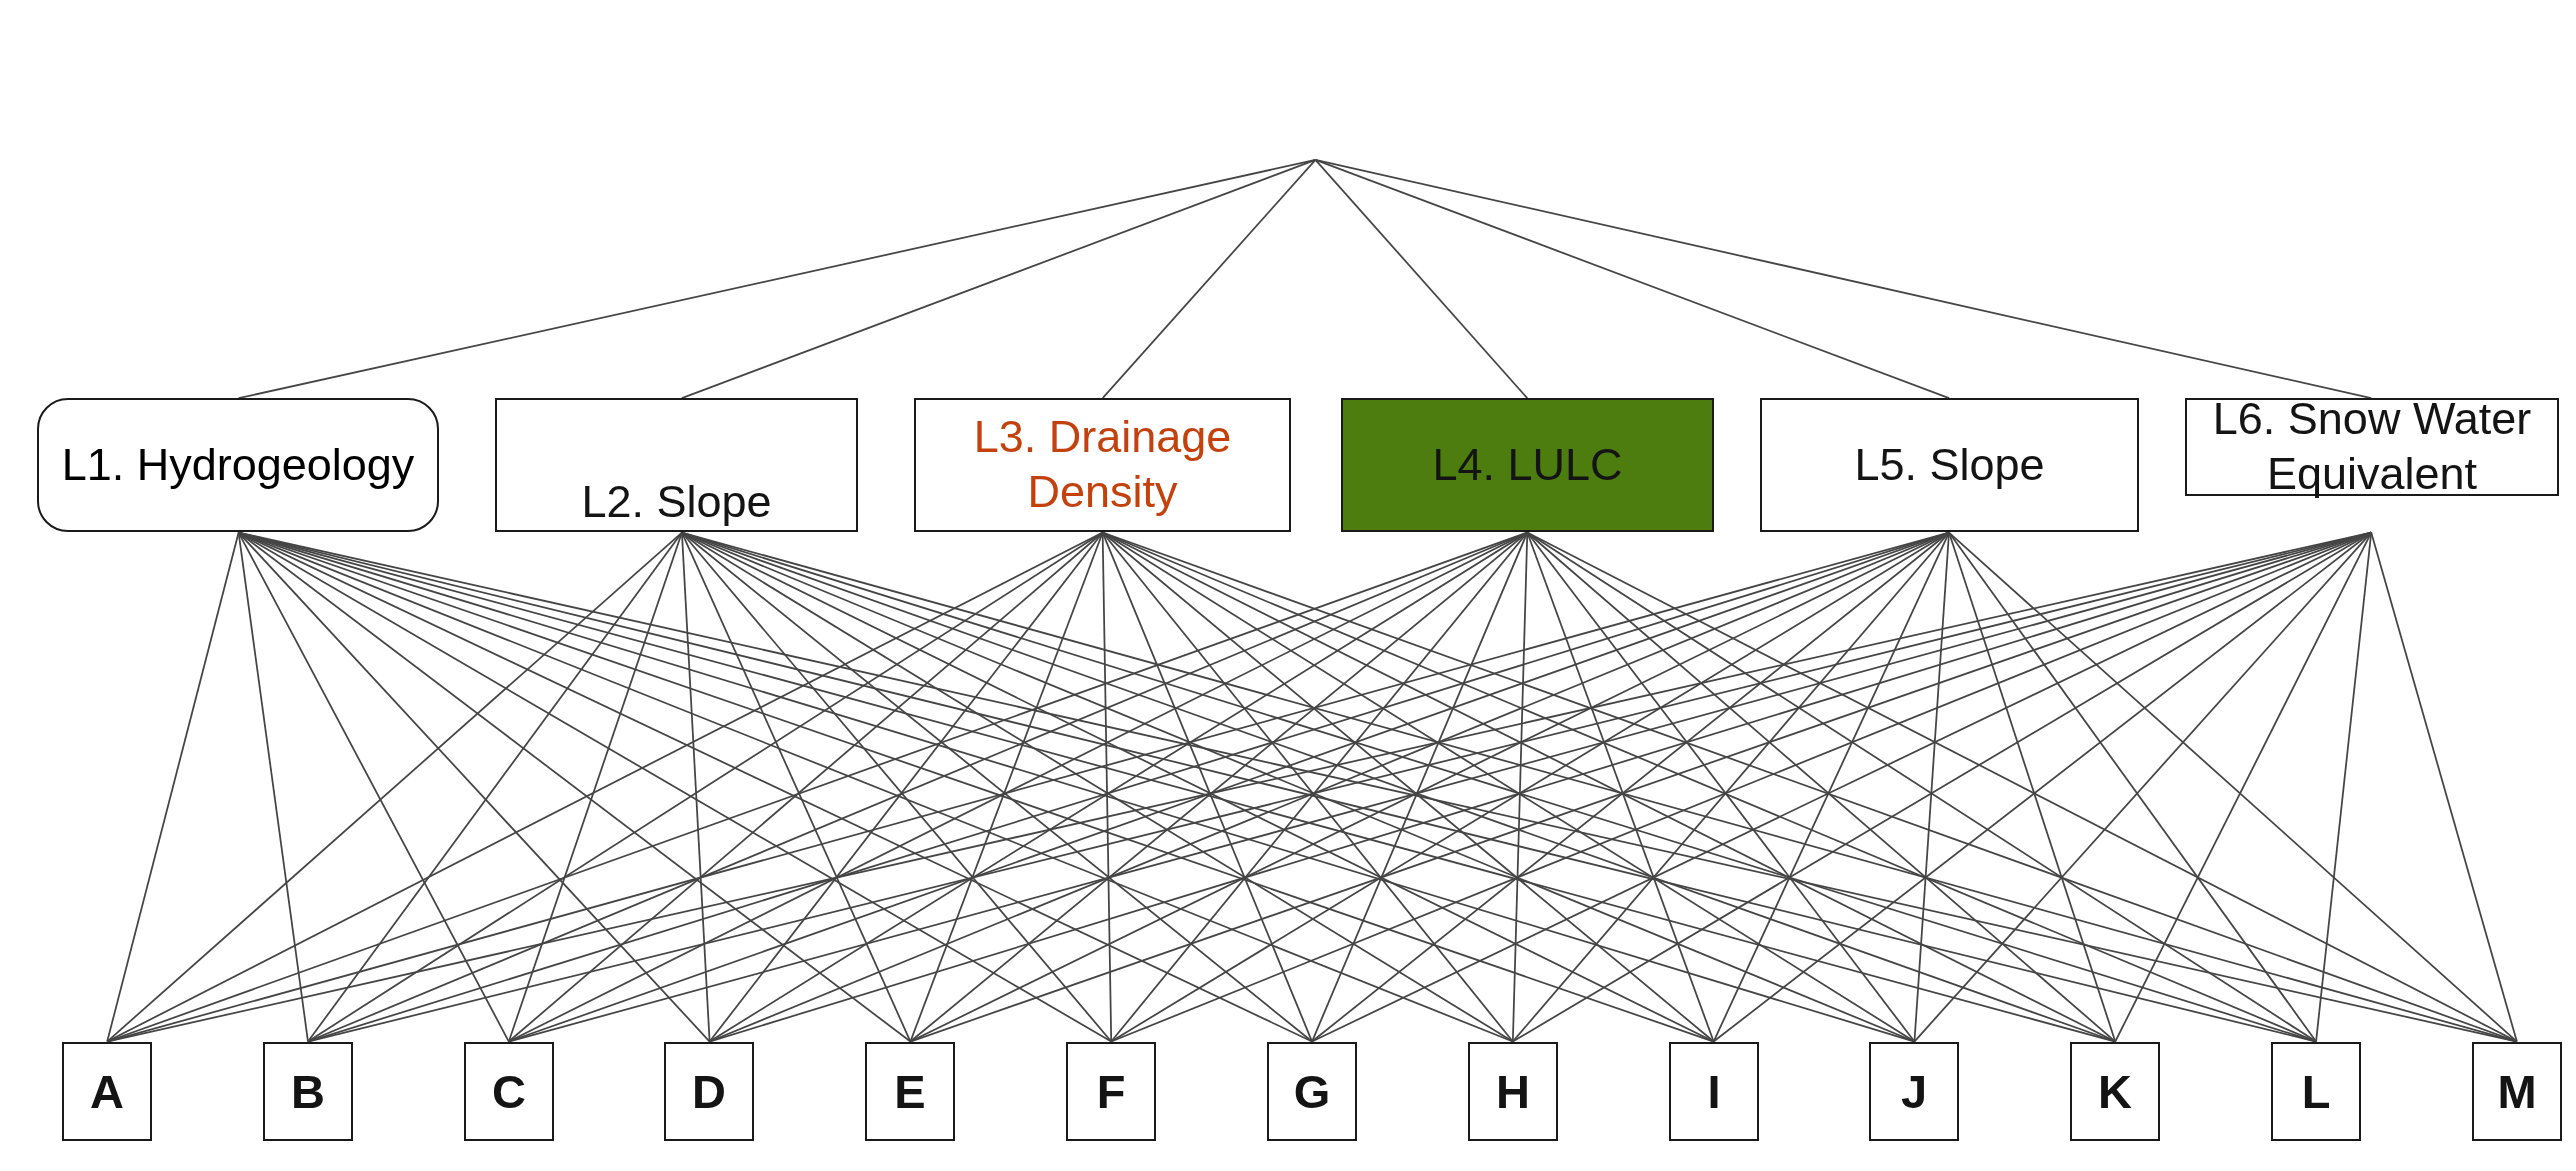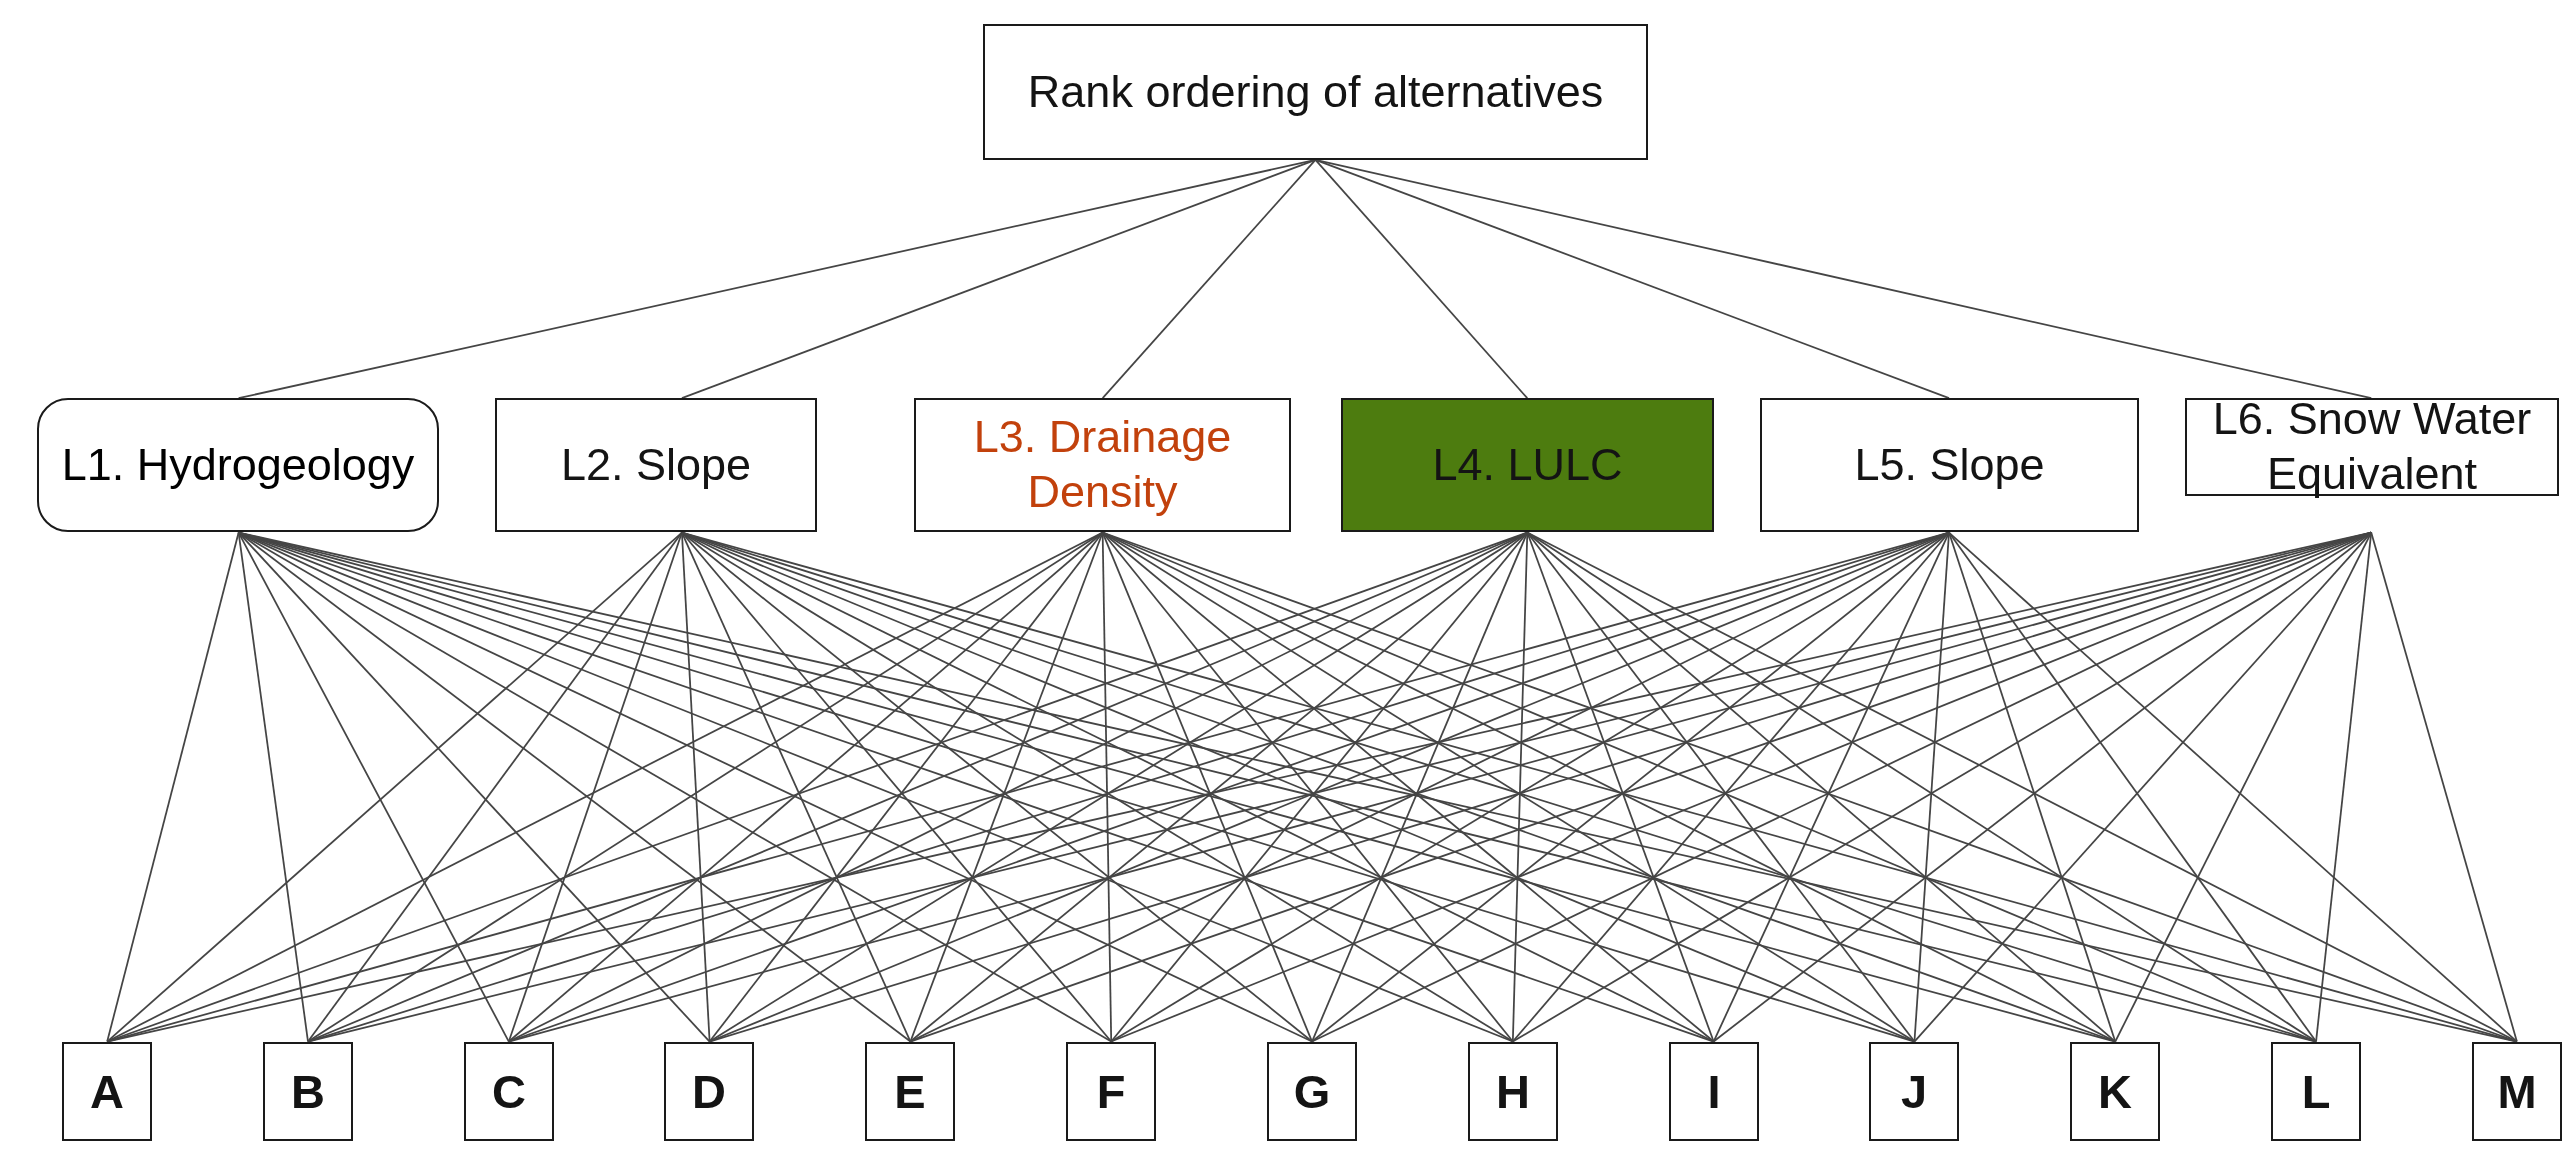--- a/index.html
+++ b/index.html
@@ -133,29 +133,26 @@
       <line x1="2417.5" y1="543" x2="1132.75" y2="1062" stroke="#454545" stroke-width="1.8"></line>
       <line x1="2417.5" y1="543" x2="1337.5" y2="1062" stroke="#454545" stroke-width="1.8"></line>
       <line x1="2417.5" y1="543" x2="1542.25" y2="1062" stroke="#454545" stroke-width="1.8"></line>
       <line x1="2417.5" y1="543" x2="1747" y2="1062" stroke="#454545" stroke-width="1.8"></line>
       <line x1="2417.5" y1="543" x2="1951.75" y2="1062" stroke="#454545" stroke-width="1.8"></line>
       <line x1="2417.5" y1="543" x2="2156.5" y2="1062" stroke="#454545" stroke-width="1.8"></line>
       <line x1="2417.5" y1="543" x2="2361.25" y2="1062" stroke="#454545" stroke-width="1.8"></line>
       <line x1="2417.5" y1="543" x2="2566" y2="1062" stroke="#454545" stroke-width="1.8"></line>
     </svg>
 
-  <div class="node goal-node" id="goal-node" style="left: 983px; top: 23.5px; width: 665px; height: 136px; border-color: rgb(26, 26, 26); background: rgb(255, 255, 255); color: rgb(20, 20, 20);">
-    <span>Rank ordering of alternatives</span>
-  </div>
 
   <div id="criteria-layer">
       <div class="node criteria-node" style="left: 37px; top: 398px; width: 402px; height: 134px; border-color: rgb(26, 26, 26); background: rgb(255, 255, 255); color: #000000; border-radius: 31px;">
         <span>L1. Hydrogeology</span>
       </div>
-      <div class="node criteria-node" style="left: 495px; top: 398px; width: 322px; height: 134px; border-color: rgb(26, 26, 26); background: rgb(255, 255, 255); color: rgb(20, 20, 20);">
+      <div class="node criteria-node" style="left: 495px; top: 398px; width: 363px; height: 134px; border-color: rgb(26, 26, 26); background: rgb(255, 255, 255); color: rgb(20, 20, 20); align-items: flex-end;">
         <span>L2. Slope</span>
       </div>
       <div class="node criteria-node" style="left: 914px; top: 398px; width: 377px; height: 134px; border-color: rgb(26, 26, 26); background: rgb(255, 255, 255); color: #c2410c;">
         <span>L3. Drainage Density</span>
       </div>
       <div class="node criteria-node" style="left: 1341px; top: 398px; width: 373px; height: 134px; border-color: rgb(26, 26, 26); background: #4d7c0f; color: rgb(20, 20, 20);">
         <span>L4. LULC</span>
       </div>
       <div class="node criteria-node" style="left: 1760px; top: 398px; width: 379px; height: 134px; border-color: rgb(26, 26, 26); background: rgb(255, 255, 255); color: rgb(20, 20, 20);">
         <span>L5. Slope</span>

